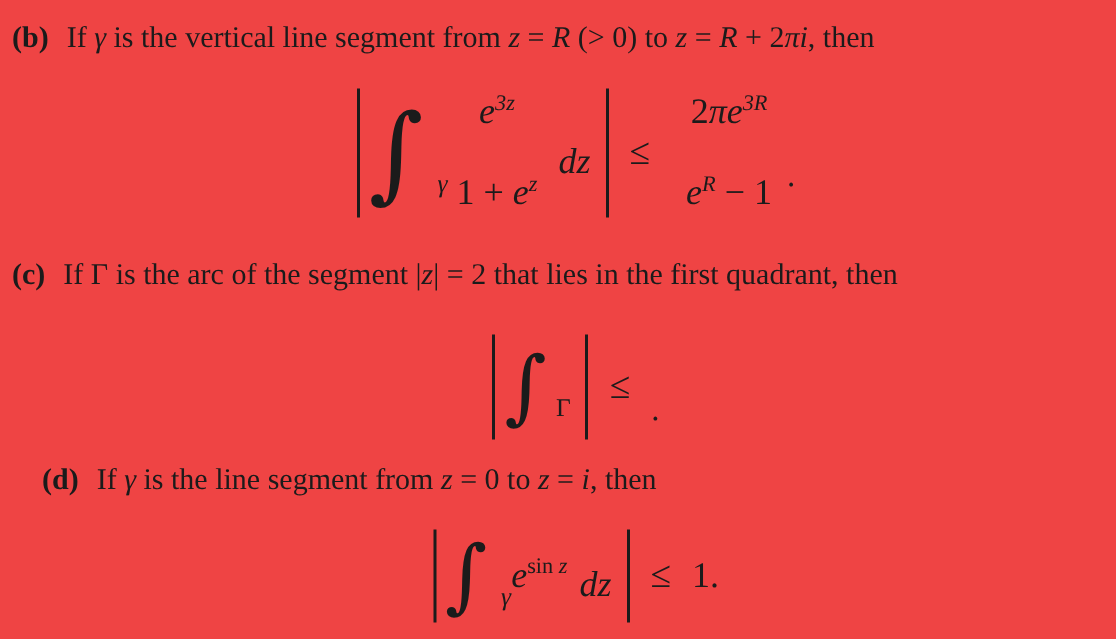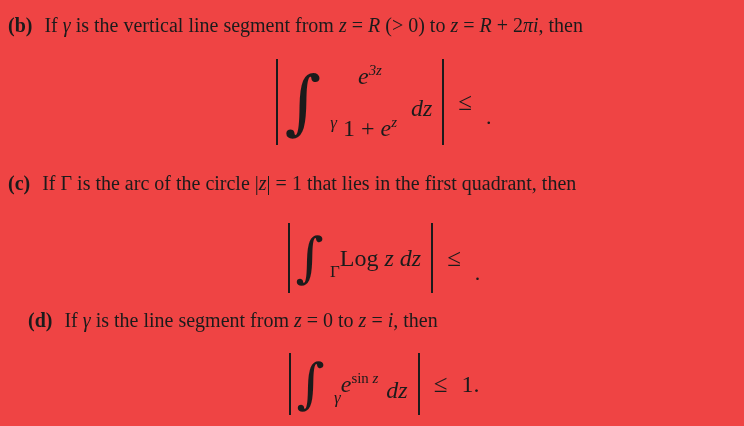--- a/index.html
+++ b/index.html
@@ -82,21 +82,21 @@
     font-style: italic;
   }
   .int-sub.up { font-style: normal; }
   .frac {
     display: inline-block;
     text-align: center;
     margin: 0 6px;
   }
   .frac .num {
     display: block;
-    border-bottom: 2px solid #ef4444;
+    border-bottom: 4px solid #ef4444;
     padding: 0 7px 4px 7px;
   }
   .frac .den {
     display: block;
     padding-top: 17px;
   }
   .integrand { white-space: nowrap; }
   .tail { margin-left: 8px; margin-top: 12px; }
   .rel {
     margin: 0 14px;
@@ -123,35 +123,38 @@
         <span class="int int-b">∫</span>
         <span class="int-sub">γ</span>
       </span>
       <span class="frac">
         <span class="num"><span class="s-i">e</span><span class="s-sup">3z</span></span>
         <span class="den"><span class="s-r">1 + </span><span class="s-i">e</span><span class="s-sup">z</span></span>
       </span>
       <span class="tail"><span class="s-i">dz</span></span>
       <span class="bar bar-right"></span>
       <span class="rel">≤</span>
+      <span class="frac">
+        <span class="num"><span class="s-r">2</span><span class="s-i">π</span><span class="s-i">e</span><span class="s-sup">3R</span></span>
+        <span class="den"><span class="s-i">e</span><span class="s-sup">R</span><span class="s-r"> − 1</span></span>
+      </span>
       <span class="period">.</span>
     </div>
   </section>
 
   <section>
     <div class="line mt-c">
-      <span class="label">(c)</span><span><span class="s-r">If </span><span class="s-r">Γ</span><span class="s-r"> is the arc of the circle |</span><span class="s-i">z</span><span class="s-r">| = 1 that lies in the first quadrant, then</span></span>
+      <span class="label">(c)</span><span><span class="s-r">If </span><span class="s-r">Γ</span><span class="s-r"> is the arc of the segment |</span><span class="s-i">z</span><span class="s-r">| = 2 that lies in the first quadrant, then</span></span>
     </div>
     <div class="display display-c">
       <span class="bar bar-left"></span>
       <span class="int-wrap">
         <span class="int int-cd">∫</span>
         <span class="int-sub up">Γ</span>
       </span>
-      <span class="integrand"><span class="s-r">Log </span><span class="s-i">z dz</span></span>
       <span class="bar bar-right"></span>
       <span class="rel">≤</span>
       <span class="period">.</span>
     </div>
   </section>
 
   <section>
     <div class="line mt-d">
       <span class="label">(d)</span><span><span class="s-r">If </span><span class="s-i">γ</span><span class="s-r"> is the line segment from </span><span class="s-i">z</span><span class="s-r"> = 0 to </span><span class="s-i">z</span><span class="s-r"> = </span><span class="s-i">i</span><span class="s-r">, then</span></span>
     </div>

